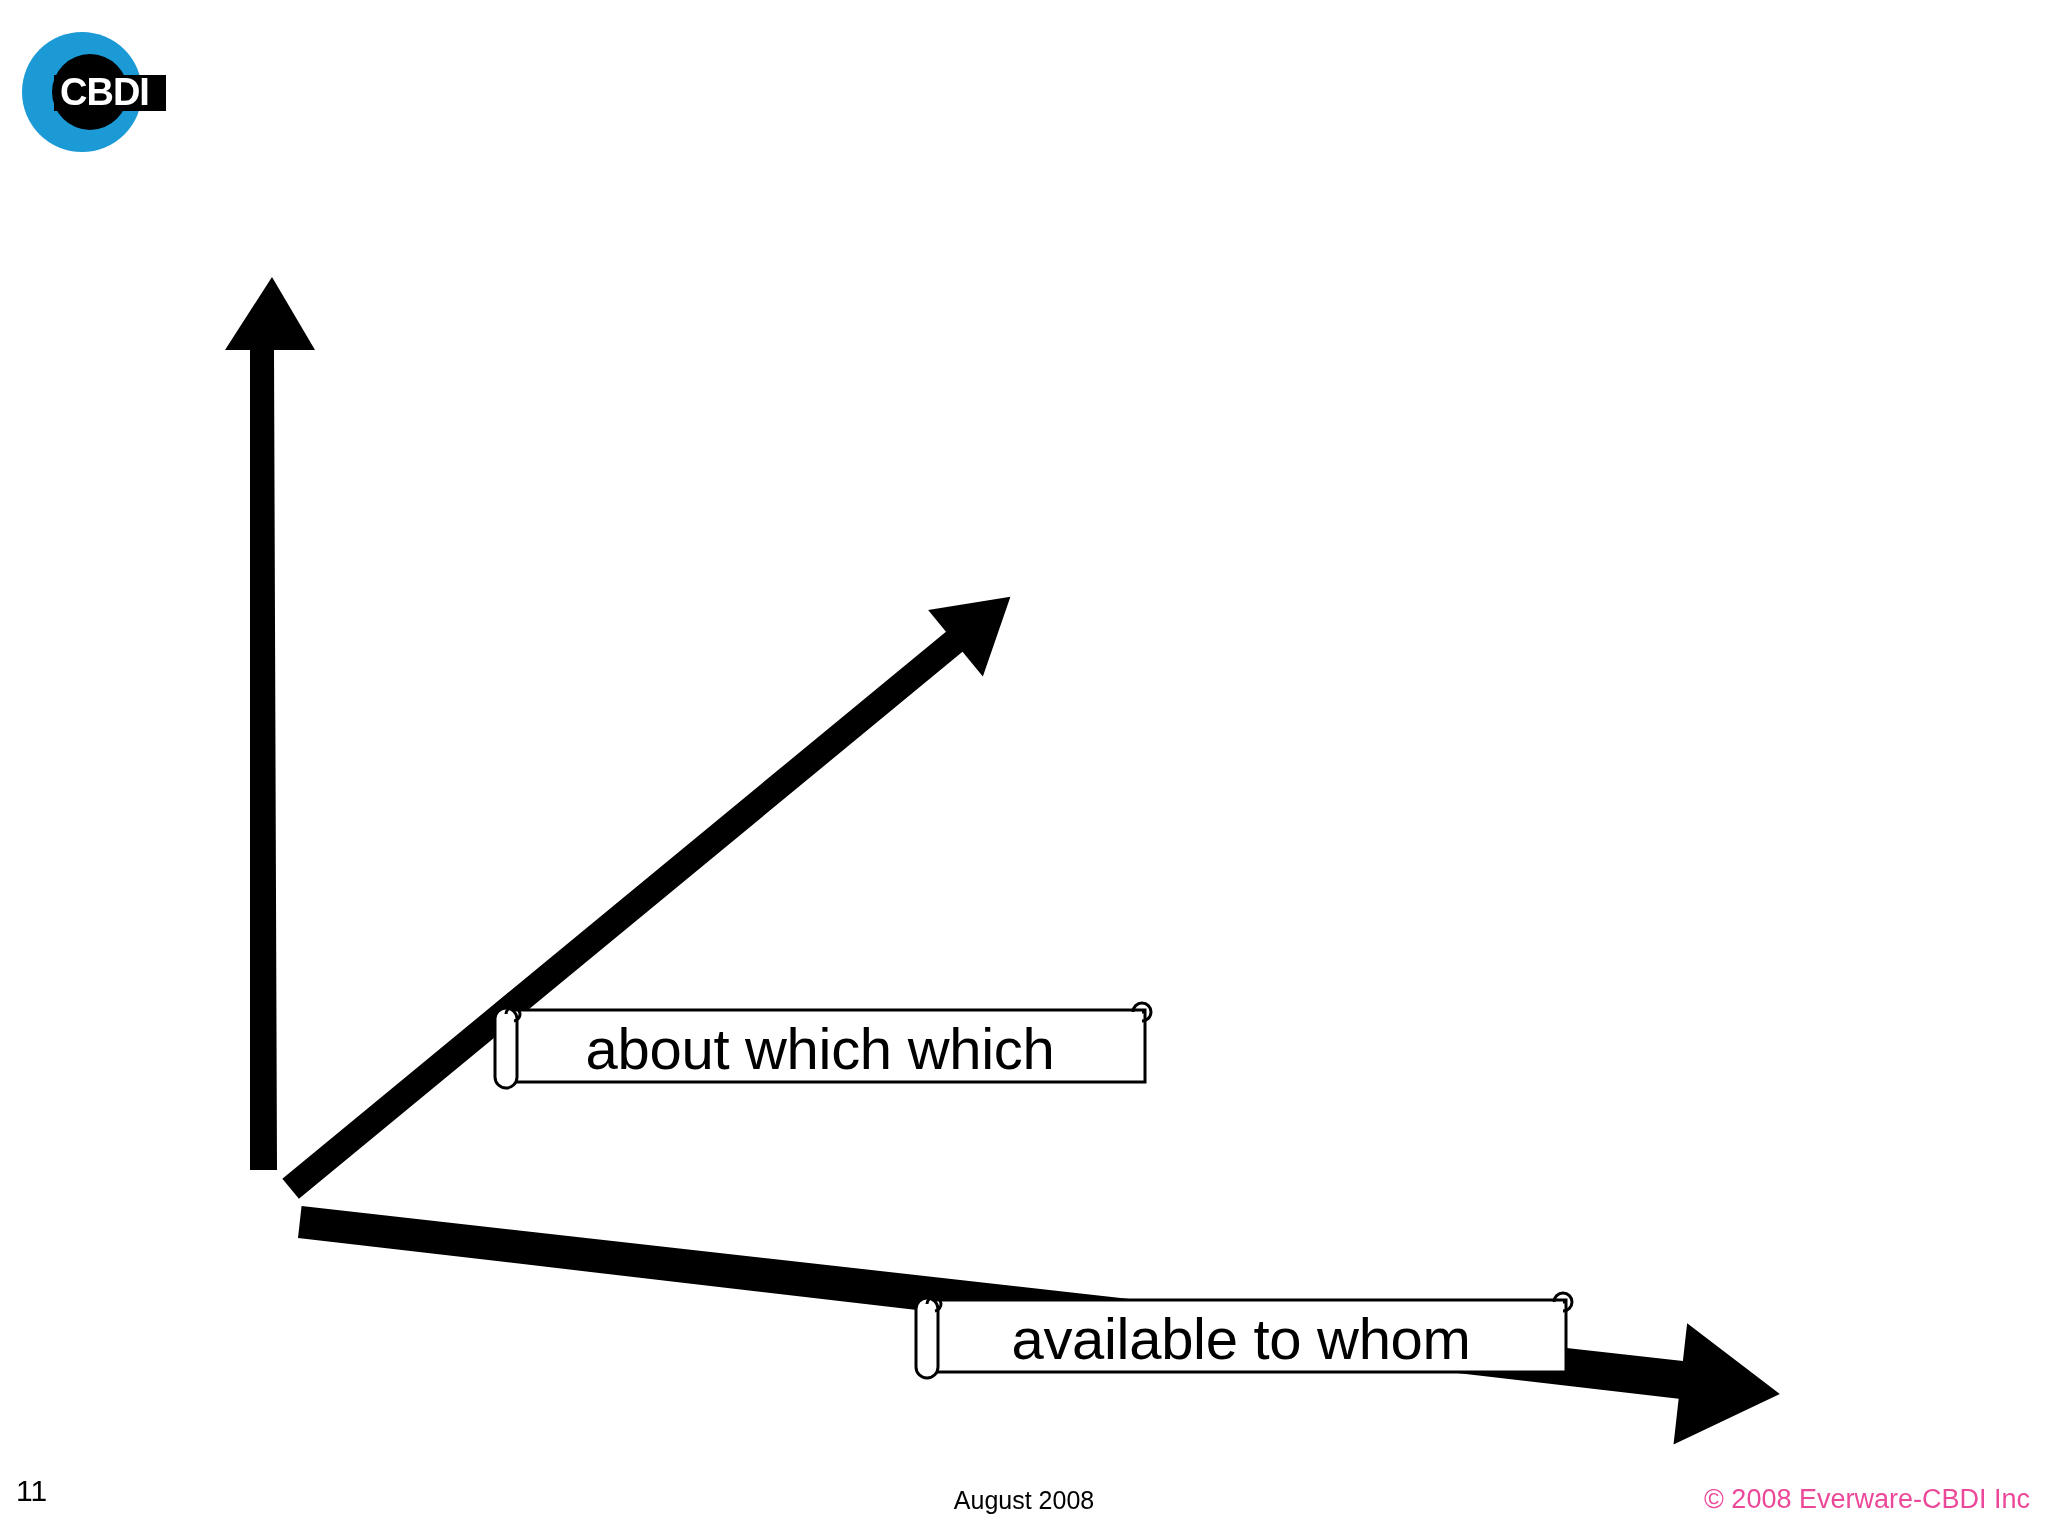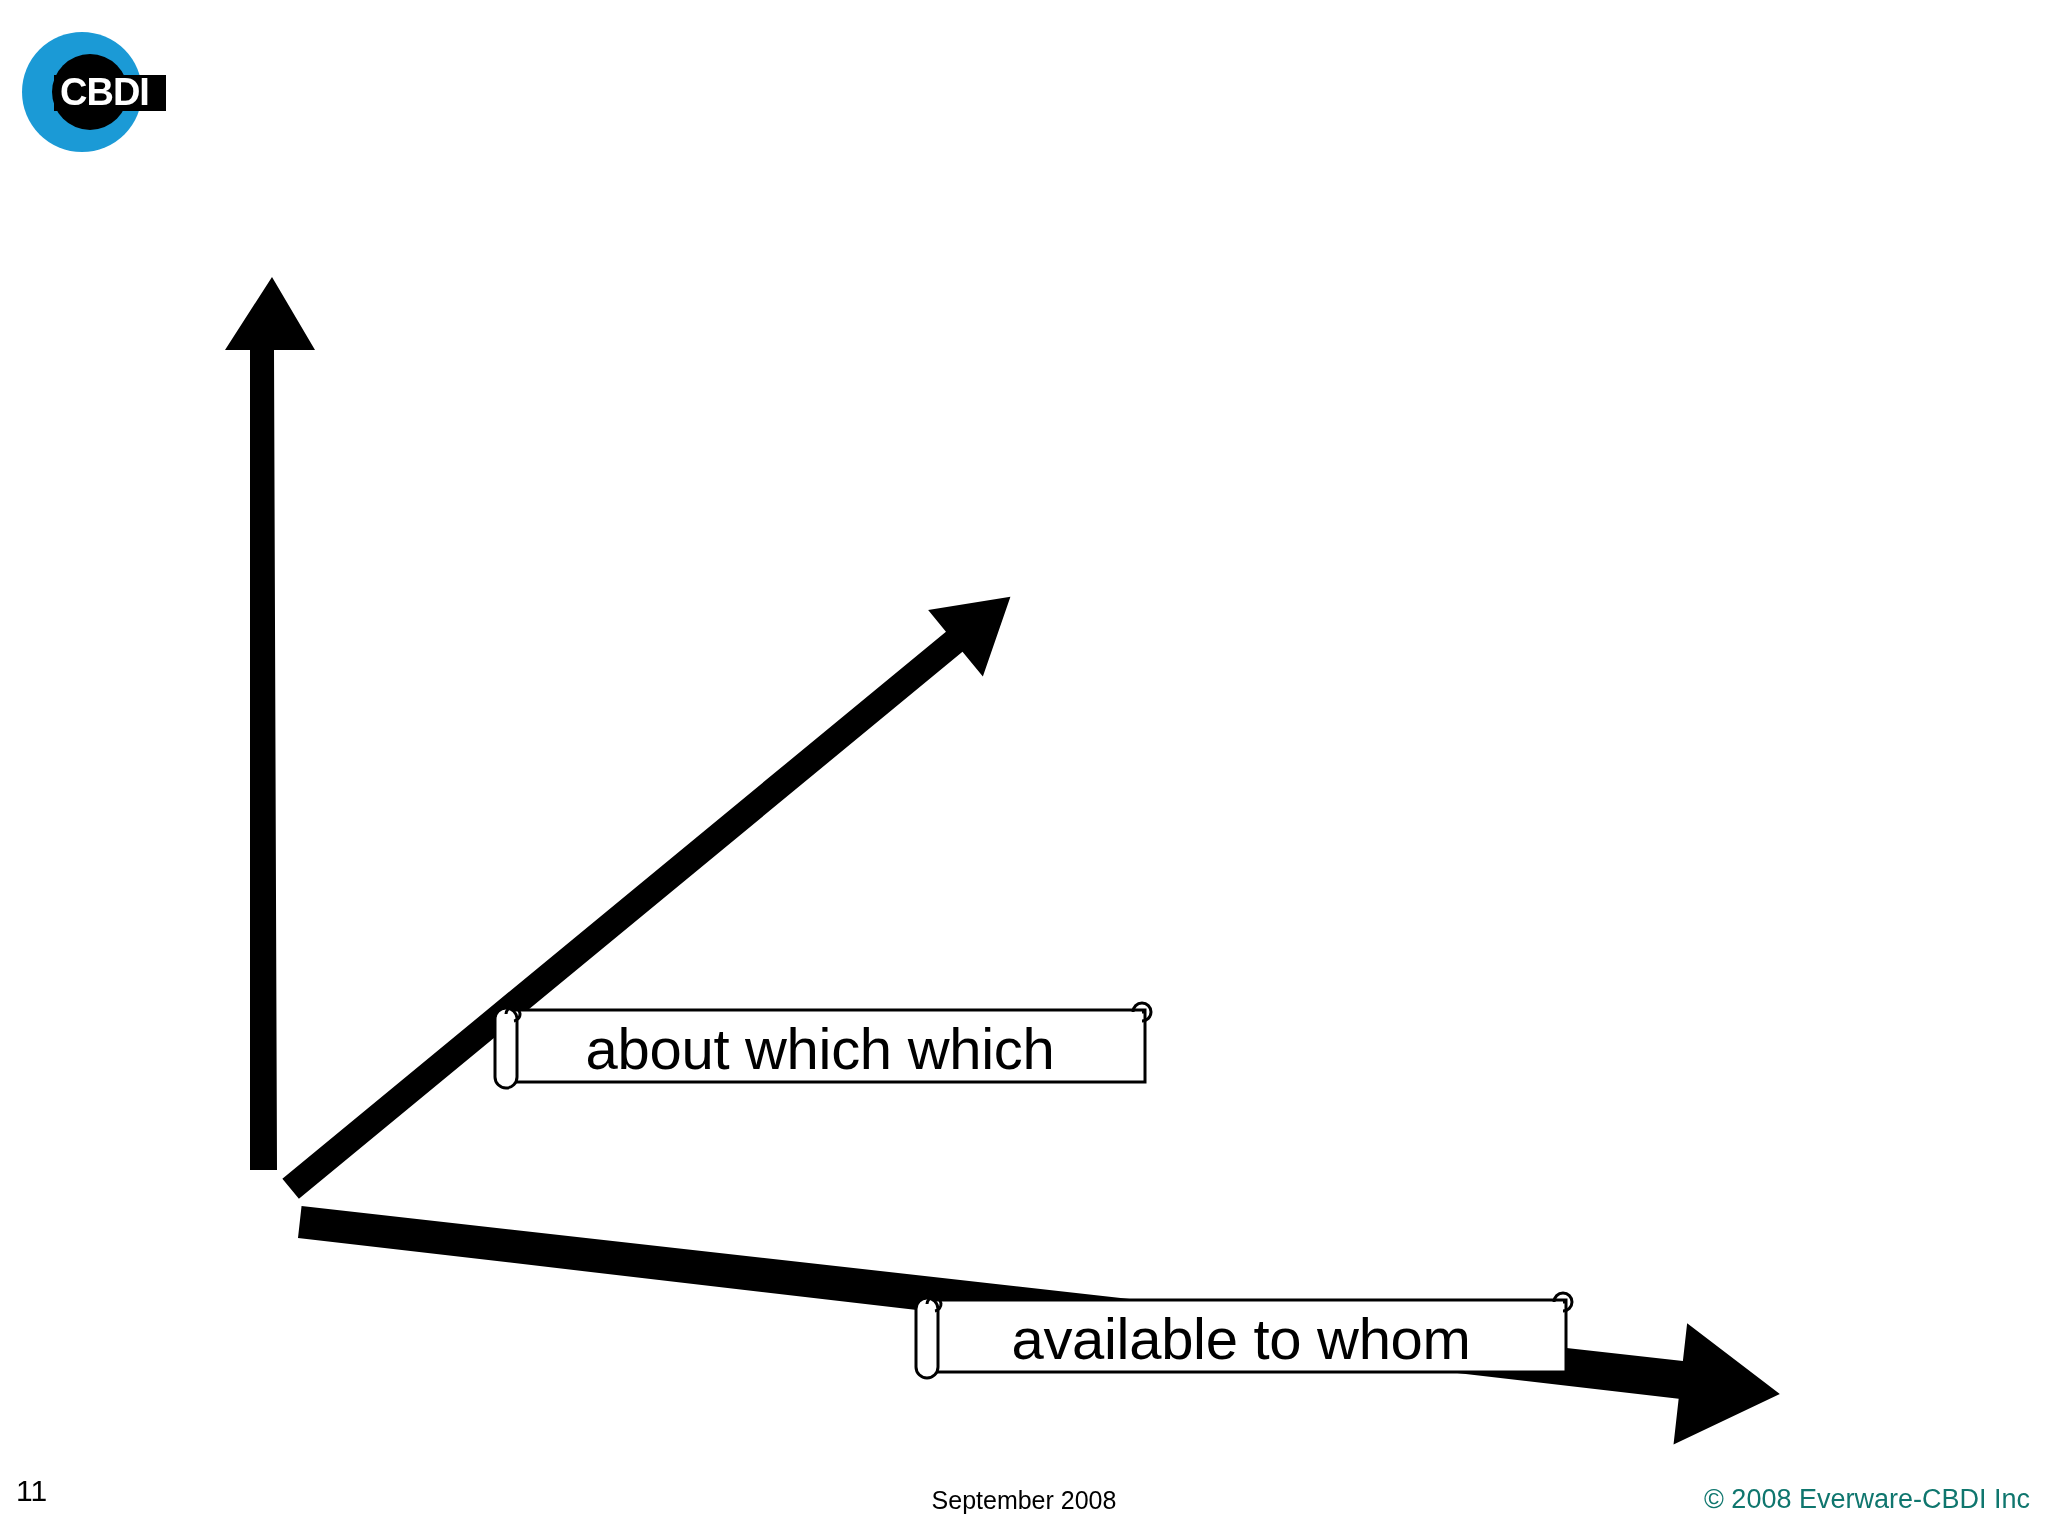--- a/index.html
+++ b/index.html
@@ -90,21 +90,21 @@
     width: 2048px;
     text-align: center;
     font-size: 25px;
     color: #000000;
   }
   #footer-copyright {
     position: absolute;
     right: 18px;
     top: 1484px;
     font-size: 27px;
-    color: #0f766e;
+    color: #ec4899;
     white-space: nowrap;
   }
 </style>
 </head>
 <body>
 
 <div id="slide">
 
   <div id="logo">
     <svg viewBox="0 0 152 140" width="152" height="140">
@@ -169,16 +169,16 @@
       <rect x="18" y="10" width="640" height="72" fill="#ffffff" stroke="#000000" stroke-width="3"></rect>
       <rect x="8" y="8" width="22" height="80" rx="11" ry="11" fill="#ffffff" stroke="#000000" stroke-width="3"></rect>
       <path d="M 19 14 a 7 7 0 1 1 8 7" fill="none" stroke="#000000" stroke-width="3"></path>
       <path d="M 646 12 a 9 9 0 1 1 9 9" fill="none" stroke="#000000" stroke-width="3"></path>
       <path d="M 655 12 L 658 12" stroke="#000000" stroke-width="3" fill="none"></path>
     </svg>
     <div class="label-text">available to whom</div>
   </div>
 
   <div id="page-number">11</div>
-  <div id="footer-date">September 2008</div>
+  <div id="footer-date">August 2008</div>
   <div id="footer-copyright">© 2008 Everware-CBDI Inc</div>
 
 </div>
 
 </body></html>

